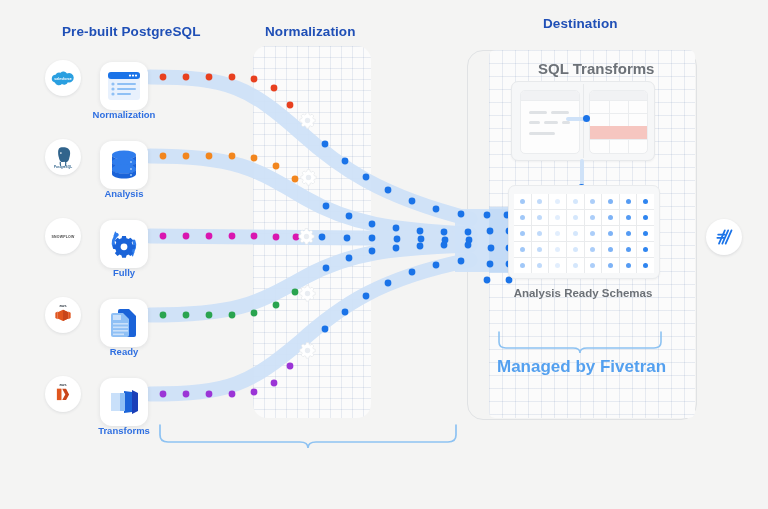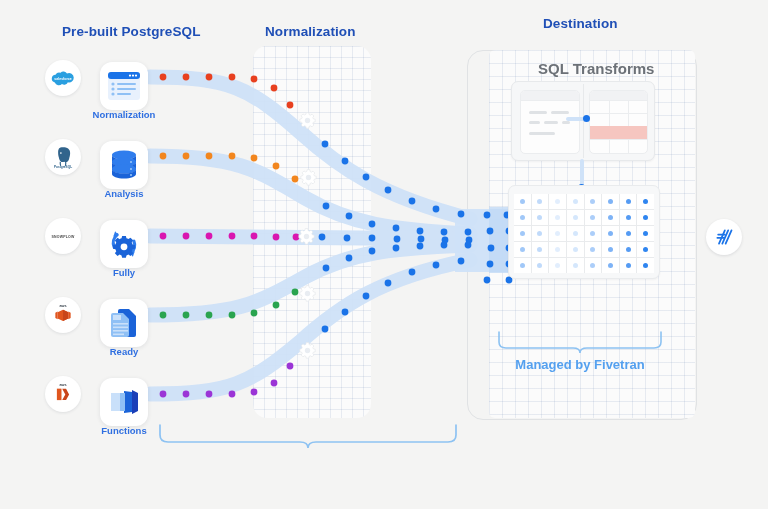--- a/index.html
+++ b/index.html
@@ -89,21 +89,21 @@
   .ars-inner{position:absolute;display:grid;gap:1px;background:#e9ebed;}
   .ars-cell{background:#ffffff;display:flex;align-items:center;justify-content:center;}
   .ars-dot{width:5px;height:5px;border-radius:50%;background:#2f85f0;}
   .ars-caption{
     position:absolute;width:220px;text-align:center;
     font-size:11.5px;font-weight:600;color:#6c7177;white-space:nowrap;
   }
 
   
   .brace-label{
-    position:absolute;text-align:center;font-size:13px;font-weight:600;
+    position:absolute;text-align:center;font-size:17px;font-weight:600;
     color:#54a0ef;white-space:nowrap;
   }
   .brace-label.wide{font-size:12.5px;}
 
   
   .dest-logo{
     position:absolute;width:36px;height:36px;border-radius:50%;
     background:#ffffff;box-shadow:0 1px 3px rgba(30,40,60,.12);
     display:flex;align-items:center;justify-content:center;
   }
@@ -372,21 +372,21 @@
   <div class="conn-label" style="left:79px;top:346px;">Ready</div>
 
   <div class="conn-card" style="left:100px;top:378px;">
     <svg width="32" height="28" viewBox="0 0 32 28">
       <path fill="#1a3fb8" d="M24 2l6 3v18l-6 3z"></path>
       <path fill="#1a63d8" d="M16 3l8 1v20l-8 1z"></path>
       <path fill="#8fc0f5" d="M3 5h14v18H3z"></path>
       <path fill="#c9e0fa" d="M3 5h9v18H3z"></path>
     </svg>
   </div>
-  <div class="conn-label" style="left:79px;top:425px;">Functions</div>
+  <div class="conn-label" style="left:79px;top:425px;">Transforms</div>
 
   <div class="sql-title" style="left:538px;top:60px;">SQL Transforms</div>
 
   <div class="sql-card" style="left:511px;top:81px;width:142px;height:78px;">
 
     <div class="sql-pane" style="left:8px;top:8px;width:58px;height:62px;">
       <div class="pane-bar"></div>
       <div class="code-line" style="left:8px;top:20px;width:18px;"></div>
       <div class="code-line" style="left:30px;top:20px;width:18px;"></div>
       <div class="code-line" style="left:8px;top:30px;width:11px;"></div>
@@ -532,20 +532,21 @@
           <div class="ars-dot" style="opacity: 0.62;"></div>
         </div>
         <div class="ars-cell">
           <div class="ars-dot" style="opacity: 0.82;"></div>
         </div>
         <div class="ars-cell">
           <div class="ars-dot" style="opacity: 1;"></div>
         </div>
       </div>
   </div>
+  <div class="ars-caption" style="left:473px;top:287px;">Analysis Ready Schemas</div>
 
   <svg class="abs" style="left:497px;top:330px;" width="166" height="24">
     <path fill="none" stroke="#8dc2f2" stroke-width="1.6" stroke-linecap="round" d="M2,2 L2,12 Q2,18 9,18 L76,18 Q83,18 83,23 Q83,18 90,18 L157,18 Q164,18 164,12 L164,2"></path>
   </svg>
   <div class="brace-label" style="left:497px;top:357px;width:166px;">Managed  by Fivetran</div>
 
   <div class="dest-logo" style="left:706px;top:219px;">
     <svg width="20" height="20" viewBox="0 0 24 24">
       <g stroke="#1a73e8" stroke-width="2.1" stroke-linecap="round">
         <line x1="6" y1="20" x2="13" y2="4"></line>

